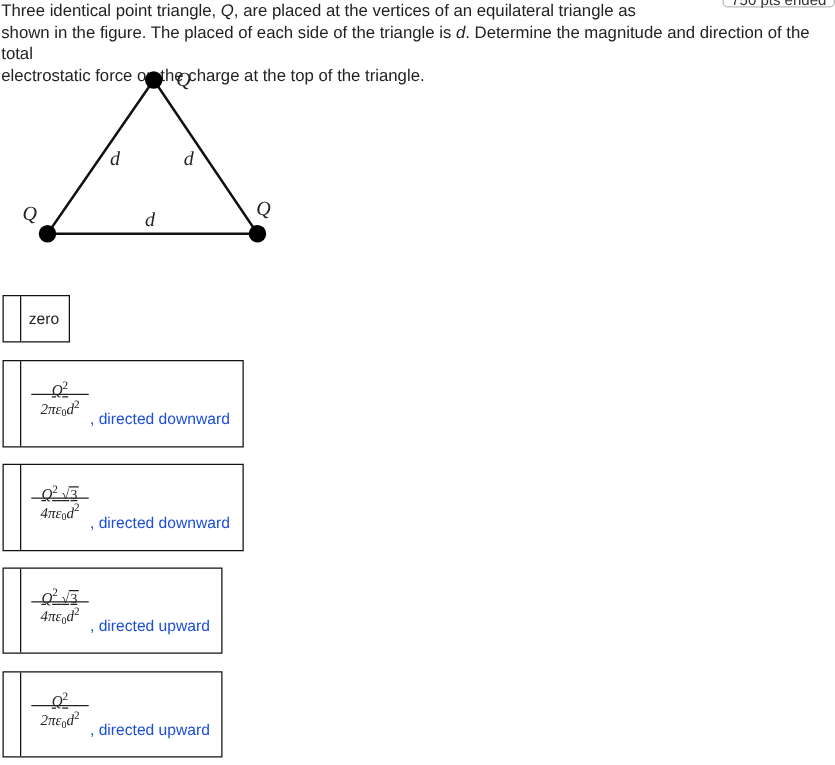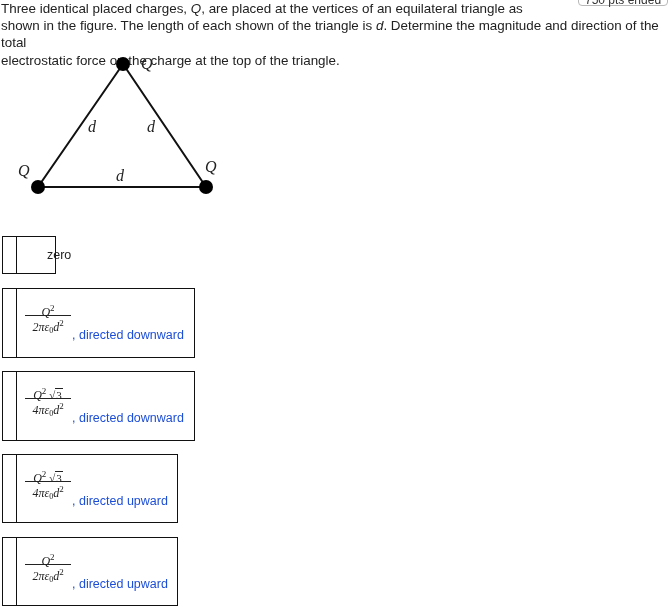--- a/index.html
+++ b/index.html
@@ -47,60 +47,60 @@
       font-size: 12.5px; color: #222;
     }
     .opt-zero .content { display: flex; align-items: center; padding-left: 6px; }
 
     .frac {
       position: absolute; left: 8px; top: 7px;
       width: 46px; text-align: center;
       font-family: "Liberation Serif", serif; font-style: italic;
       font-size: 12px; color: #222;
     }
-    .frac .num { display: block; height: 20px; line-height: 24px; border-bottom: 1px solid #222; }
+    .frac .num { display: block; height: 20px; line-height: 24px; border-bottom: 1px solid #222; text-decoration: underline; }
     .frac .den { display: block; height: 16px; line-height: 14px; white-space: nowrap; }
     .frac sup { font-size: 9px; font-style: normal; vertical-align: 5px; }
     .frac sub { font-size: 8px; font-style: normal; vertical-align: -2px; }
     .frac .sqrt { font-style: normal; font-size: 11px; }
     .frac .sqrt span { border-top: 1px solid #222; padding: 0 1px; }
     .dir {
       position: absolute; left: 55px; top: 39px;
       font-size: 12.5px; color: #1d4ed8; white-space: nowrap;
     }
   </style>
 </head>
 <body>
 
 <div class="page">
 
   <div class="badge">750 pts ended</div>
 
   <div class="question">
-    <span>Three identical placed charges, </span><em>Q</em><span>, are placed at the vertices of an equilateral triangle as</span><br>
-    <span>shown in the figure. The length of each shown of the triangle is </span><em>d</em><span>. Determine the magnitude and direction of the total</span><br>
+    <span>Three identical point triangle, </span><em>Q</em><span>, are placed at the vertices of an equilateral triangle as</span><br>
+    <span>shown in the figure. The placed of each side of the triangle is </span><em>d</em><span>. Determine the magnitude and direction of the total</span><br>
     <span>electrostatic force on the charge at the top of the triangle.</span>
   </div>
 
   <div class="figure">
     <svg width="240" height="150" viewBox="0 0 240 150">
       <polygon points="123,14 38,137 206,137" fill="none" stroke="#111" stroke-width="2"></polygon>
       <circle cx="123" cy="14" r="7" fill="#000"></circle>
       <circle cx="38" cy="137" r="7" fill="#000"></circle>
       <circle cx="206" cy="137" r="7" fill="#000"></circle>
       <text class="fig-label" x="141" y="19">Q</text>
       <text class="fig-label" x="18" y="126">Q</text>
       <text class="fig-label" x="205" y="122">Q</text>
       <text class="fig-label" x="88" y="82">d</text>
       <text class="fig-label" x="147" y="82">d</text>
       <text class="fig-label" x="116" y="131">d</text>
     </svg>
   </div>
 
-  <div class="option opt-zero" style="top:236px; width:54px; height:38px;gap:24px;">
+  <div class="option opt-zero" style="top:236px; width:54px; height:38px;">
     <div class="radio-cell"></div>
     <div class="content">
       <span>zero</span>
     </div>
   </div>
 
   <div class="option" style="top:288px; width:193px; height:70px;">
     <div class="radio-cell"></div>
     <div class="content">
       <div class="frac">

